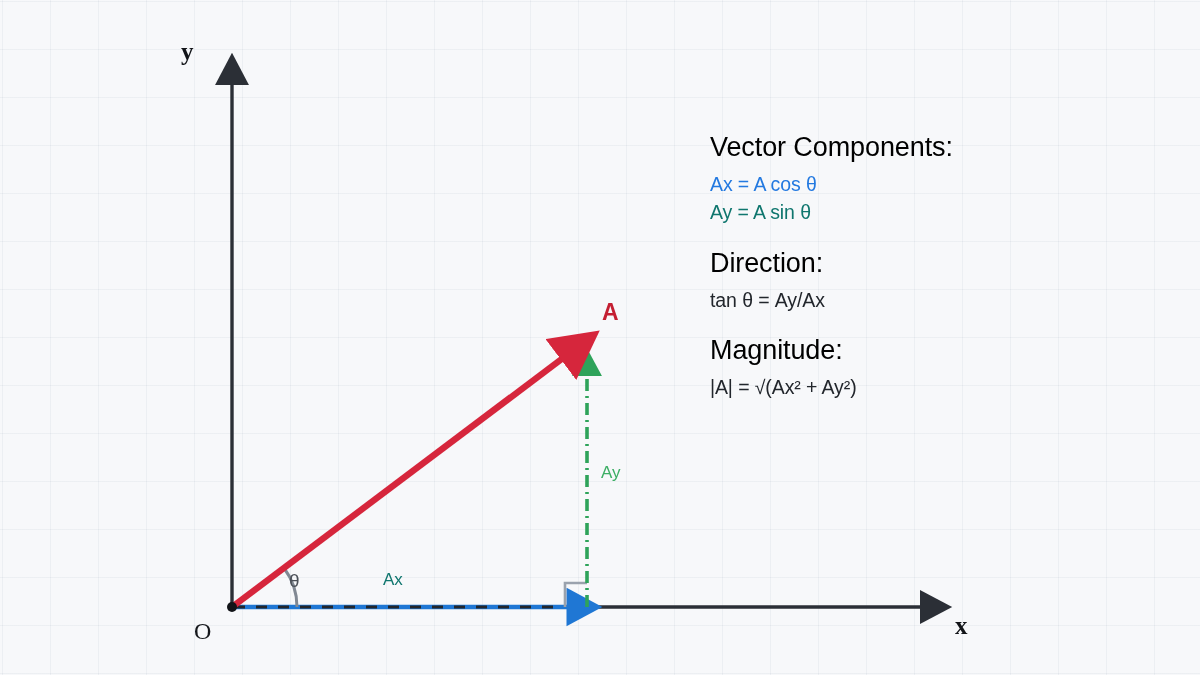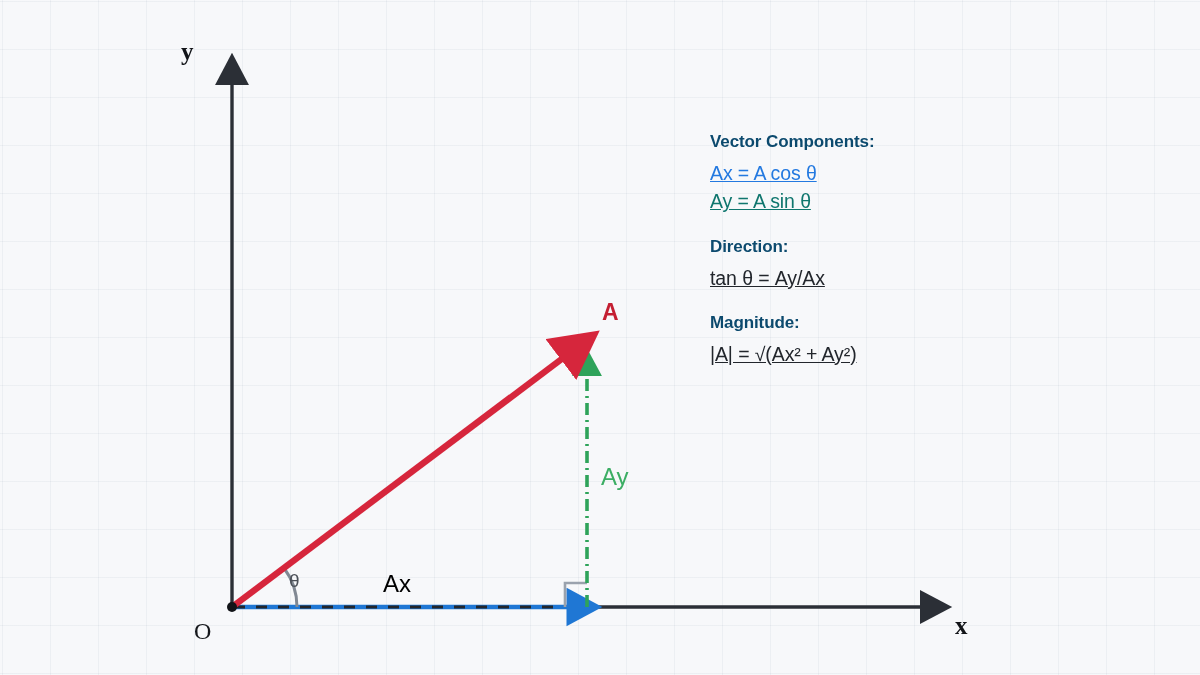--- a/index.html
+++ b/index.html
@@ -32,58 +32,57 @@
   }
   .panel {
     position: absolute;
     left: 710px;
     top: 132px;
     width: 420px;
   }
   .blk { margin-bottom: 21px; }
   .blk:last-child { margin-bottom: 0; }
   .hd {
-    font-size: 17px;
-    font-weight: bold;
-    color: #0c4a6e;
+    font-size: 27px;
+    font-weight: normal;
+    color: #000000;
     letter-spacing: -0.1px;
     margin-bottom: 7px;
   }
   .ln {
     font-size: 19.5px;
     color: #22262c;
     line-height: 1.45;
     letter-spacing: -0.1px;
-    text-decoration: underline;
   }
   .axis-label {
     position: absolute;
     font-family: "Liberation Serif", serif;
     font-weight: bold;
     font-size: 25px;
     color: #121418;
   }
   .lbl {
     position: absolute;
-    font-size: 24px;
+    font-size: 17px;
     font-family: "Liberation Sans", sans-serif;
   }
   #lbl-O {
     left: 194px; top: 618px;
     font-family: "Liberation Serif", serif;
     font-size: 24px; color: #15171b;
   }
   #lbl-y { left: 181px; top: 38px; }
   #lbl-x { left: 955px; top: 612px; }
   #lbl-A {
     left: 602px; top: 299px;
     font-weight: bold; font-size: 23px;
     color: #c41f32;
   }
-  #lbl-Ax { left: 383px; top: 570px; color: #000000; }
+  #lbl-Ax { left: 383px; top: 570px; color: #0f766e; }
   #lbl-Ay { left: 601px; top: 463px; color: #3cae64; }
   #lbl-theta {
     left: 289px; top: 570px;
     font-size: 19px; color: #4b5058;
   }
 </style>
 </head>
 <body>
 
 <div id="stage">

